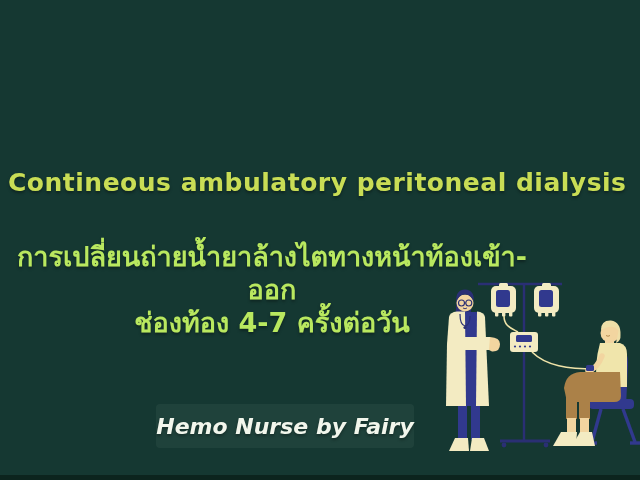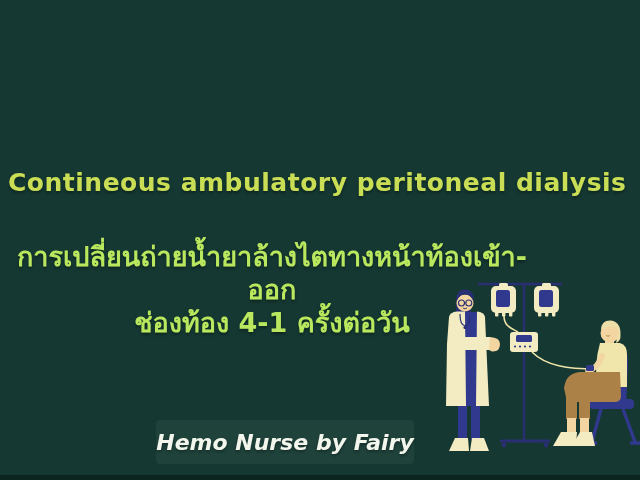--- a/index.html
+++ b/index.html
@@ -25,21 +25,21 @@
     text-shadow:0 2px 3px rgba(0,0,0,0.35);
   }
   .description{
     position:absolute;top:240px;left:0;width:544px;
     text-align:center;
     font-size:27px;font-weight:bold;line-height:33px;
     color:var(--description-text,#b9e85f);
     text-shadow:0 2px 3px rgba(0,0,0,0.35);
   }
   .footer-box{
-    position:absolute;top:420px;left:156px;width:258px;height:44px;
+    position:absolute;top:404px;left:156px;width:258px;height:44px;
     background:rgba(244,246,238,0.05);
     border-radius:4px;
     display:flex;align-items:center;justify-content:center;
   }
   .footer-text{
     font-size:22px;font-weight:bold;font-style:italic;
     color:var(--footer-text,#f2f6ec);
     text-shadow:0 2px 3px rgba(0,0,0,0.3);
   }
   .illustration{
@@ -53,21 +53,21 @@
 </head>
 <body>
 
 <div class="slide">
 
 
   <div class="subtitle">Contineous ambulatory peritoneal dialysis</div>
 
   <div class="description">
     <span>การเปลี่ยนถ่ายน้ำยาล้างไตทางหน้าท้องเข้า-ออก</span><br>
-    <span>ช่องท้อง 4-1 ครั้งต่อวัน</span>
+    <span>ช่องท้อง 4-7 ครั้งต่อวัน</span>
   </div>
 
   <svg class="illustration" viewBox="0 0 220 200" xmlns="http://www.w3.org/2000/svg" aria-hidden="true">
 
     <g stroke="var(--dark-navy,#2a2f74)" stroke-width="2.4" fill="none">
       <line x1="58" y1="10" x2="142" y2="10"></line>
       <line x1="83" y1="10" x2="83" y2="15"></line>
       <line x1="126" y1="10" x2="126" y2="15"></line>
       <line x1="104" y1="10" x2="104" y2="166"></line>
       <line x1="80" y1="167" x2="130" y2="167" stroke-width="3.2"></line>

